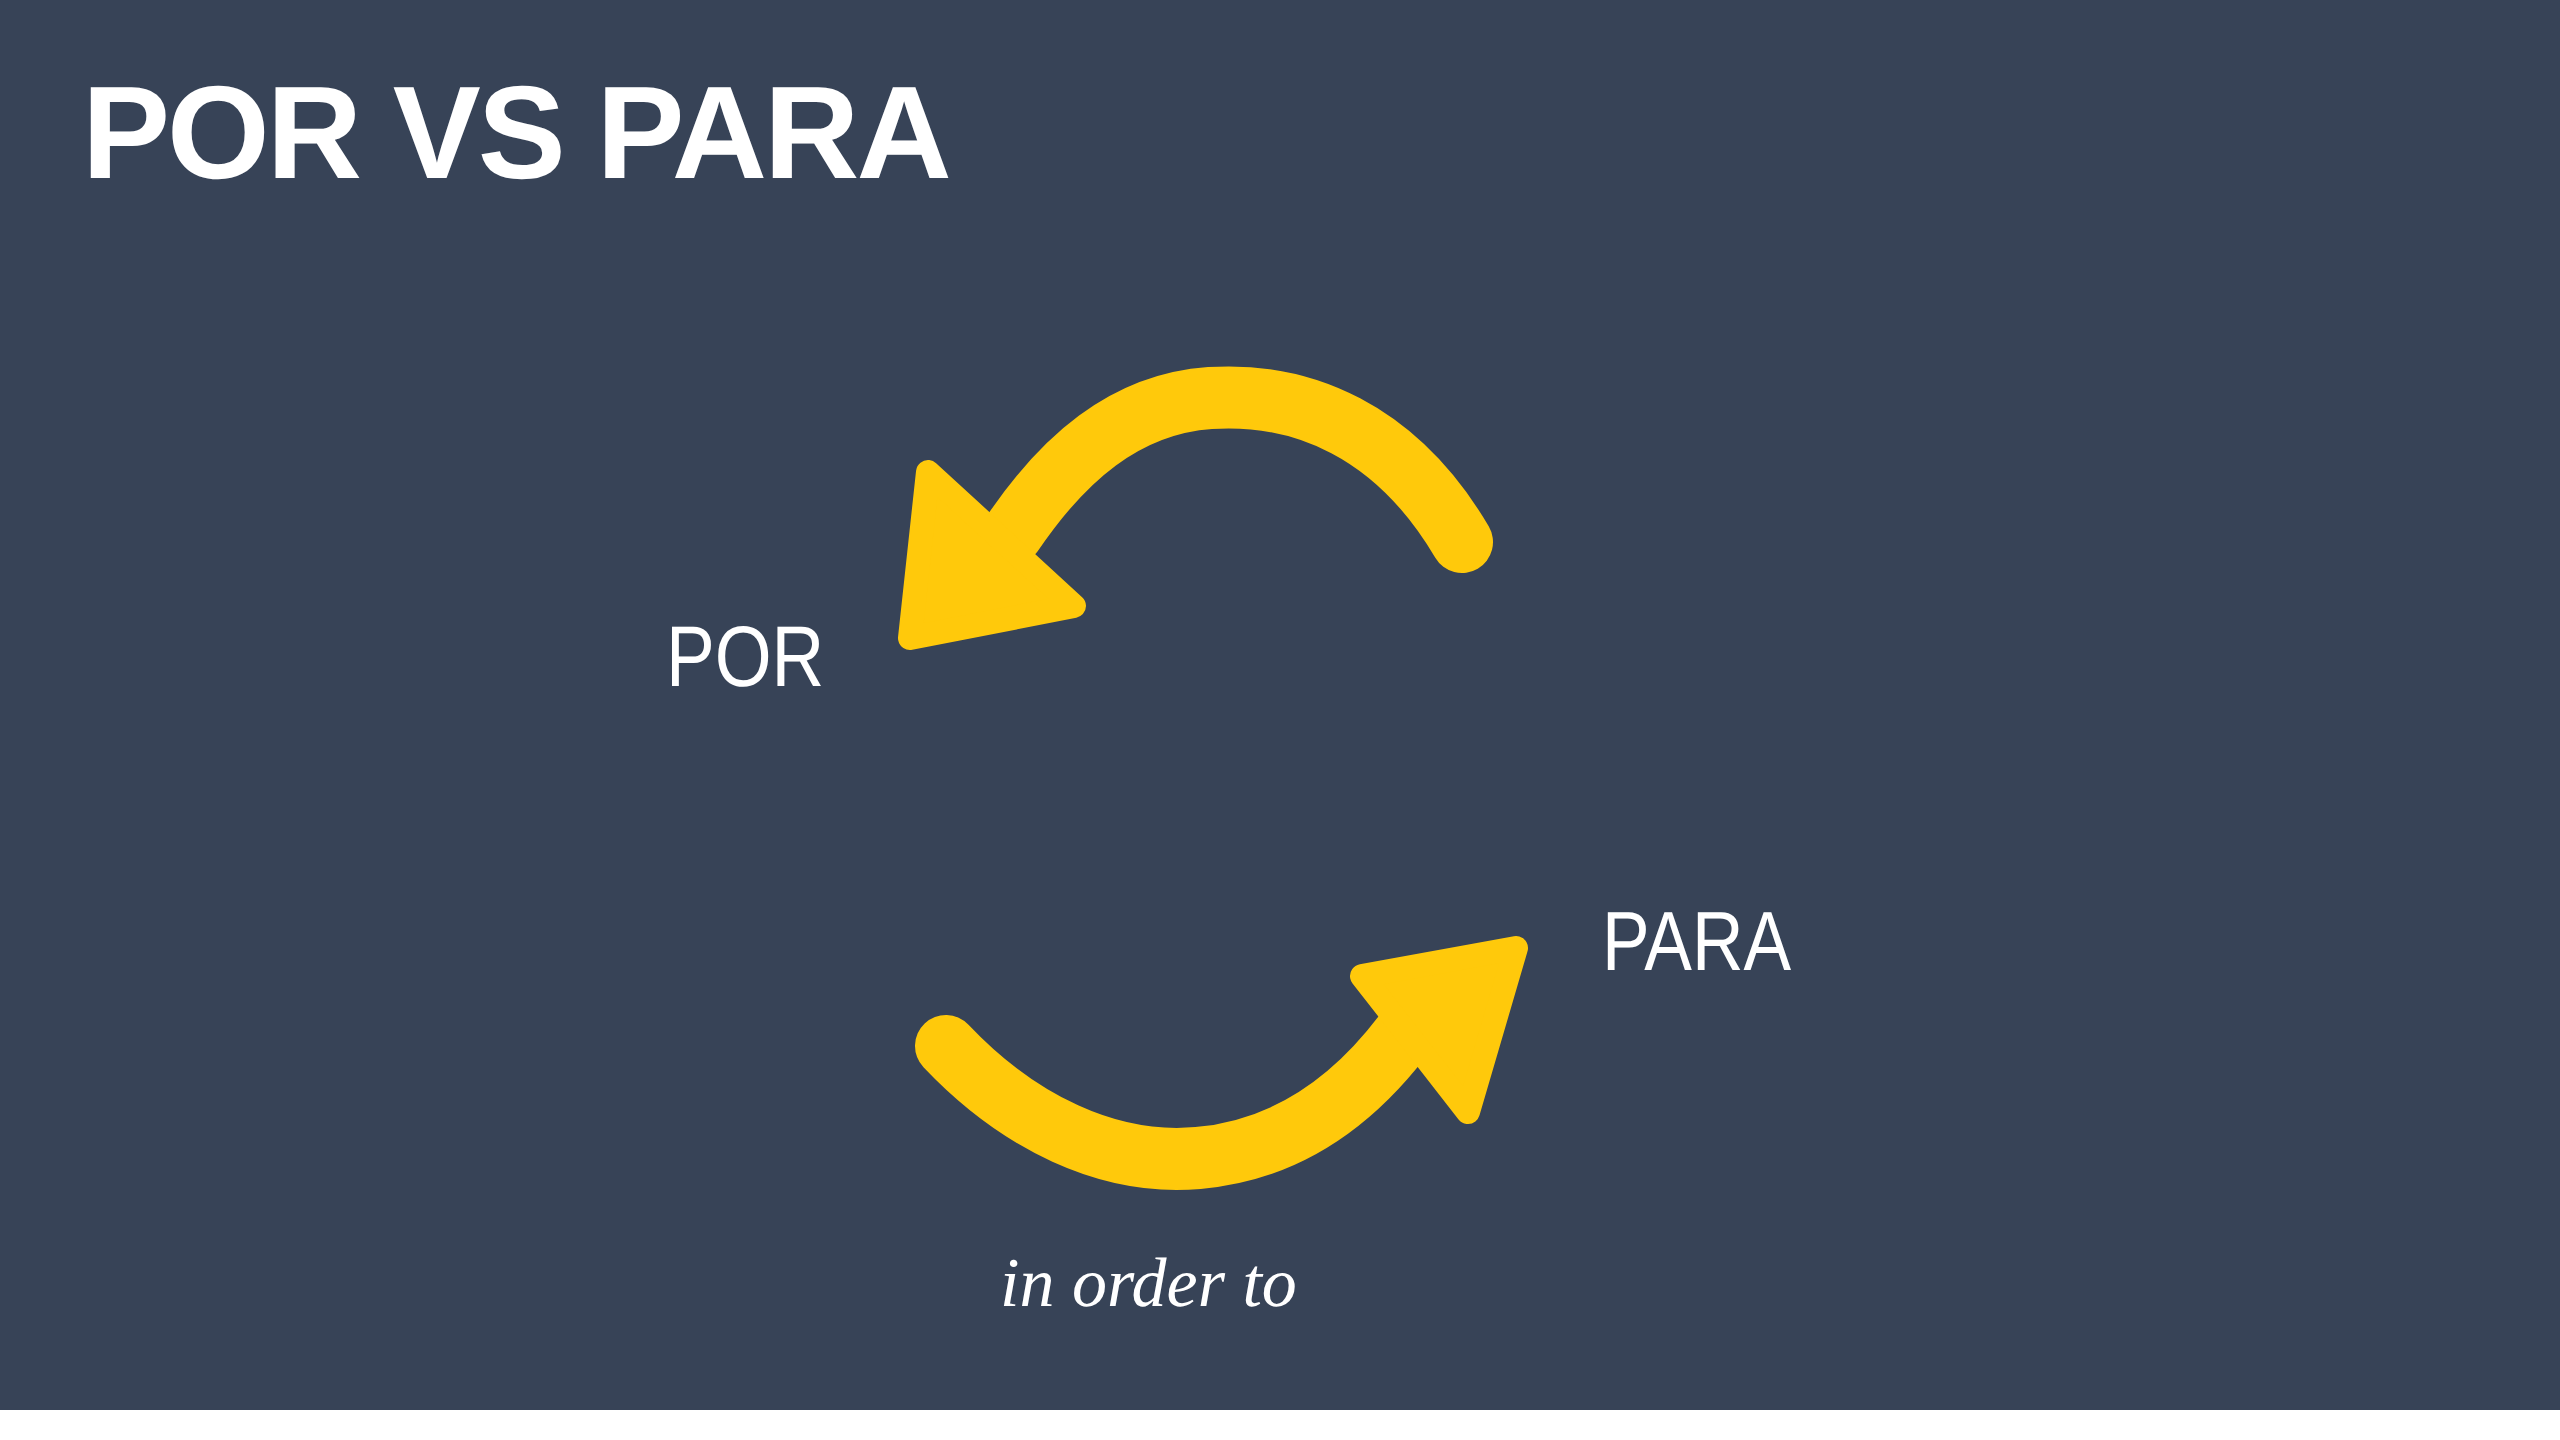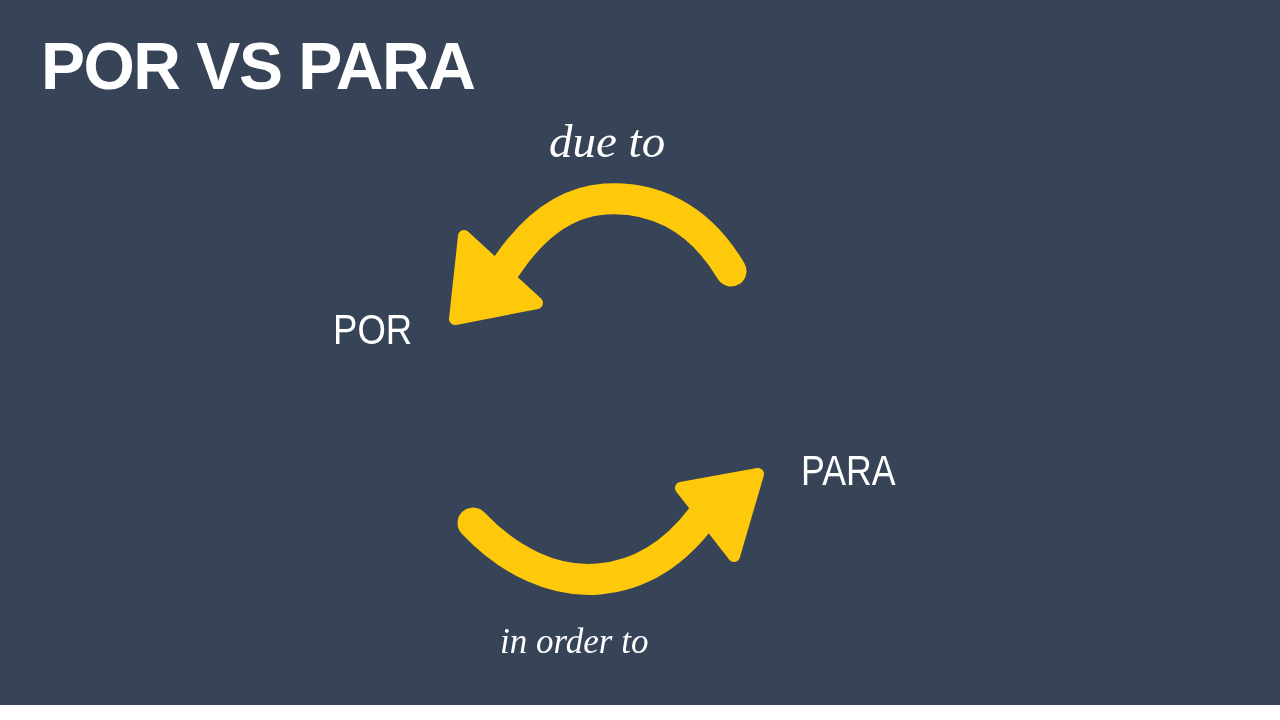--- a/index.html
+++ b/index.html
@@ -91,21 +91,20 @@
     stroke-linejoin: round;
   }
 </style>
 </head>
 <body>
 
 <div class="slide">
 
   <h1 class="slide-title">POR VS PARA</h1>
 
-  <p class="serif-label label-due-to">due to</p>
 
   <svg class="arrow arrow-top" viewBox="0 0 330 155" xmlns="http://www.w3.org/2000/svg">
     <path d="M 296 88 C 263 32, 216 13, 170 16 C 127 19, 96 47, 71 84" stroke="#FFC90B"></path>
     <polygon points="20,136 29,53 102,120" fill="#FFC90B"></polygon>
   </svg>
 
   <p class="term term-por">POR</p>
 
   <p class="term term-para">PARA</p>
 

